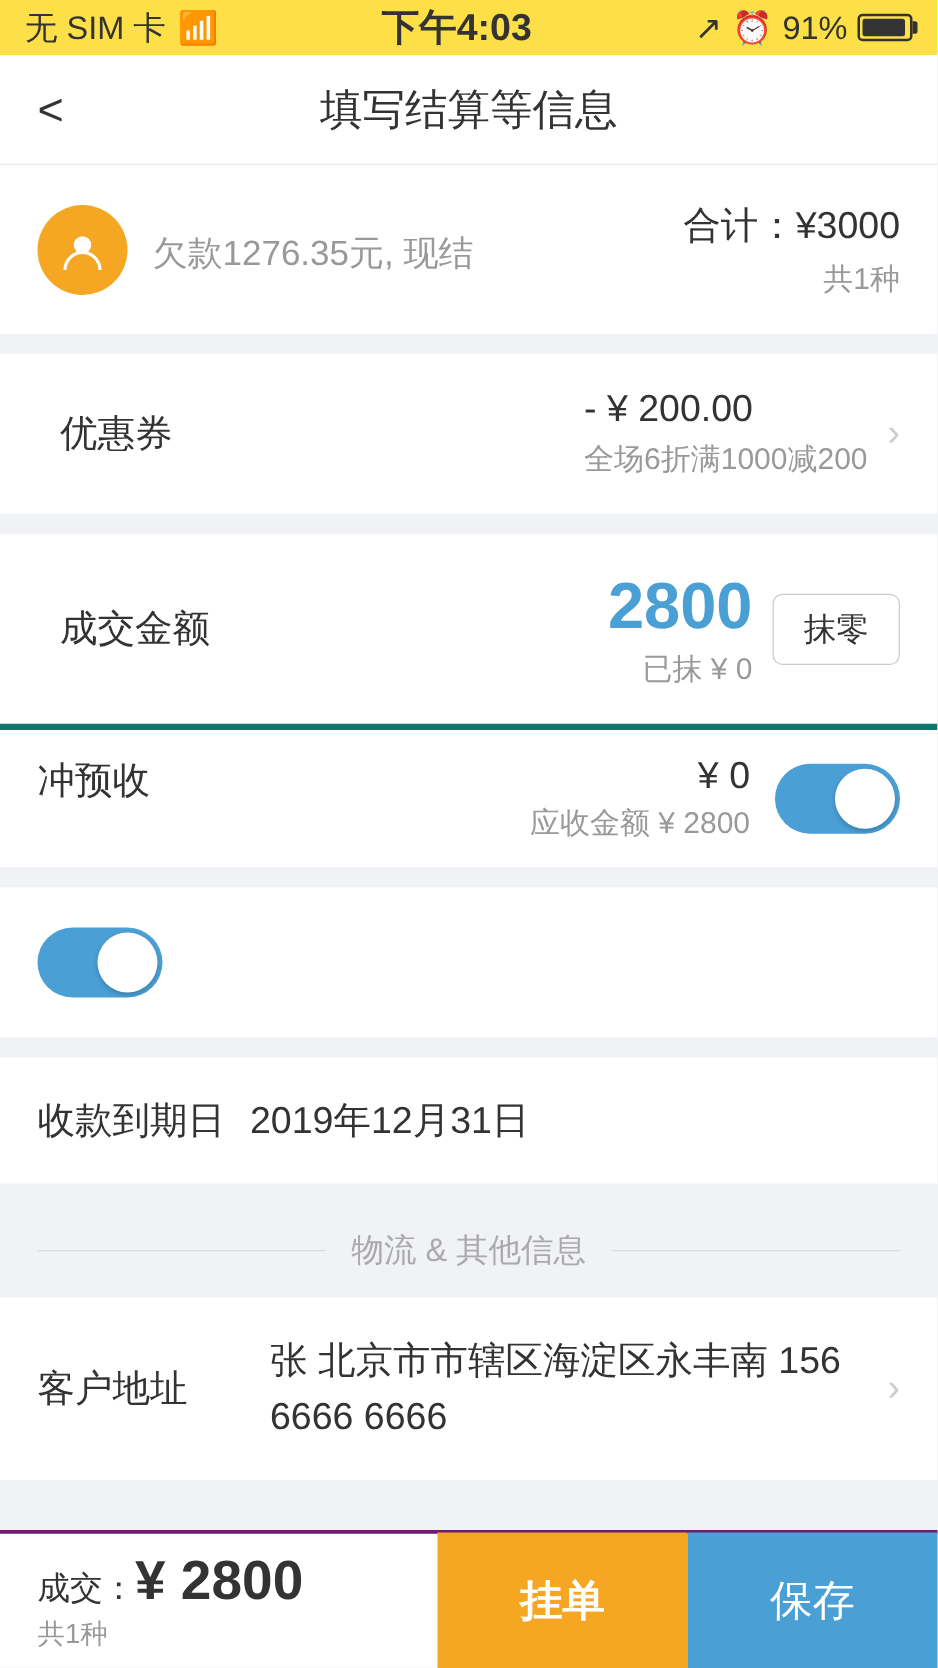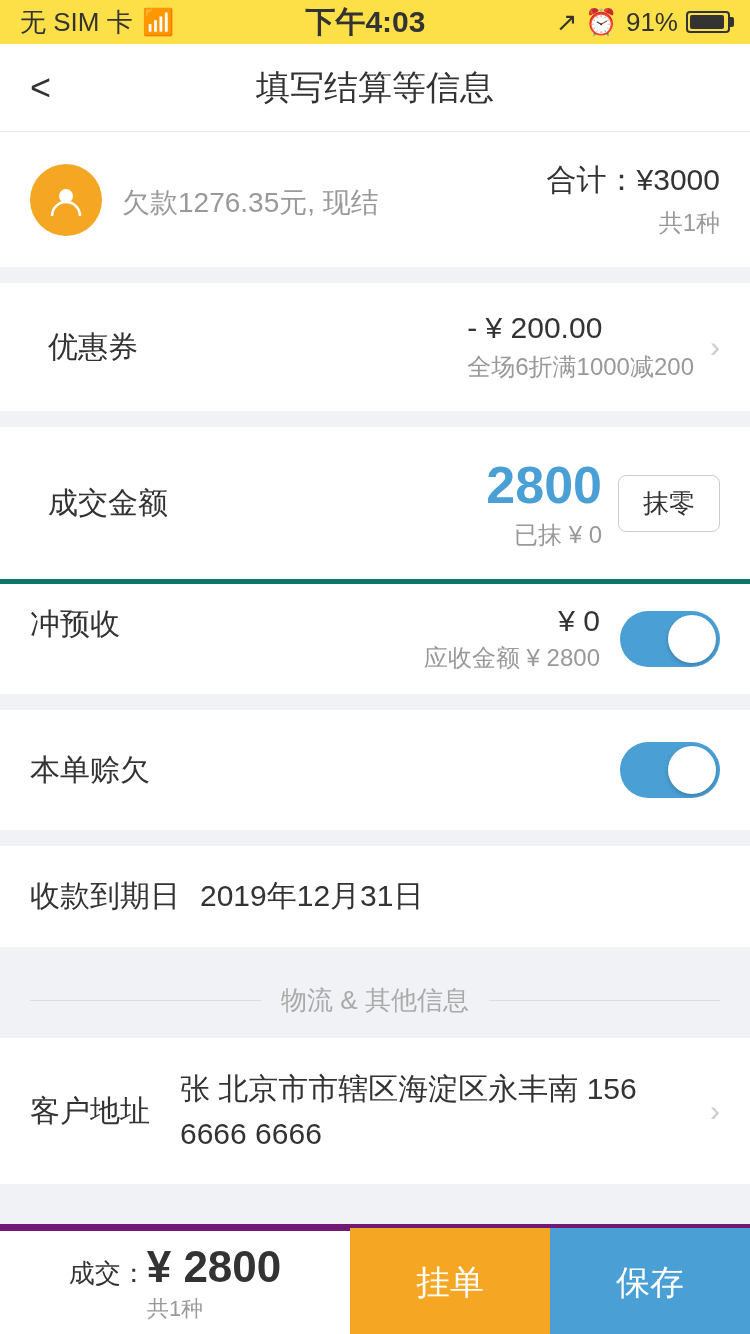--- a/index.html
+++ b/index.html
@@ -212,48 +212,48 @@
     .logistics-line { flex: 1; height: 1px; background: #ddd; }
     .logistics-text { font-size: 26px; color: #aaa; }
 
     
     .address-row {
       background: #fff;
       display: flex;
       align-items: center;
       padding: 28px 30px;
       justify-content: space-between;
+      gap: 36px;
     }
     .address-label { font-size: 30px; color: #333; flex-shrink: 0; margin-right: 30px; }
     .address-value { font-size: 30px; color: #333; flex: 1; line-height: 1.5; }
 
     
     .bottom-bar {
       position: fixed;
       bottom: 0;
       width: 750px;
       height: 110px;
       background: #fff;
       display: flex;
       align-items: center;
-      border-top: 7px solid #701a75;
-      text-align: center;
+      border-top: 3px solid #701a75;
     }
     .bottom-left {
       flex: 1;
       padding: 0 30px;
     }
     .bottom-total-label { font-size: 26px; color: #333; }
     .bottom-total-amount { font-size: 44px; font-weight: 600; color: #333; }
     .bottom-count { font-size: 22px; color: #999; margin-top: 2px; }
     .btn-hangsingle {
       width: 200px; height: 110px;
       background: #f5a623;
       display: flex; align-items: center; justify-content: center;
-      font-size: 34px; color: #fff; font-weight: 400;
+      font-size: 34px; color: #fff; font-weight: 700;
       cursor: pointer;
     }
     .btn-save {
       width: 200px; height: 110px;
       background: #4a9fd5;
       display: flex; align-items: center; justify-content: center;
       font-size: 34px; color: #fff; font-weight: 500;
       cursor: pointer;
     }
   </style>
@@ -338,21 +338,20 @@
       </div>
       <div class="toggle">
         <div class="knob"></div>
       </div>
     </div>
   </div>
 
   <div class="section-gap"></div>
 
   <div class="benlian-row">
-    <span class="benlian-label">本单赊欠</span>
     <div class="toggle">
       <div class="knob"></div>
     </div>
   </div>
 
   <div class="section-gap"></div>
 
   <div class="date-row">
     <span class="date-label">收款到期日</span>
     <span class="date-value">2019年12月31日</span>

